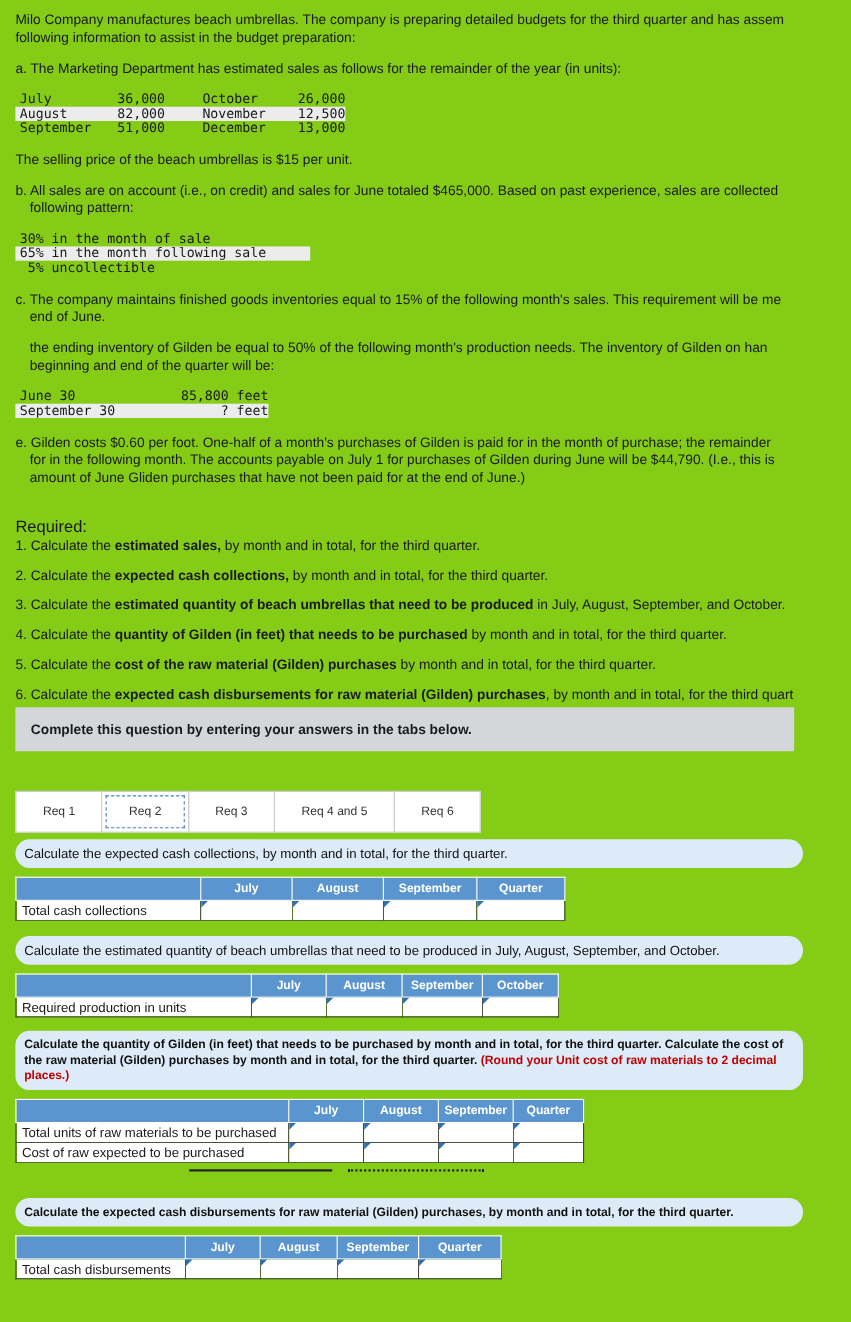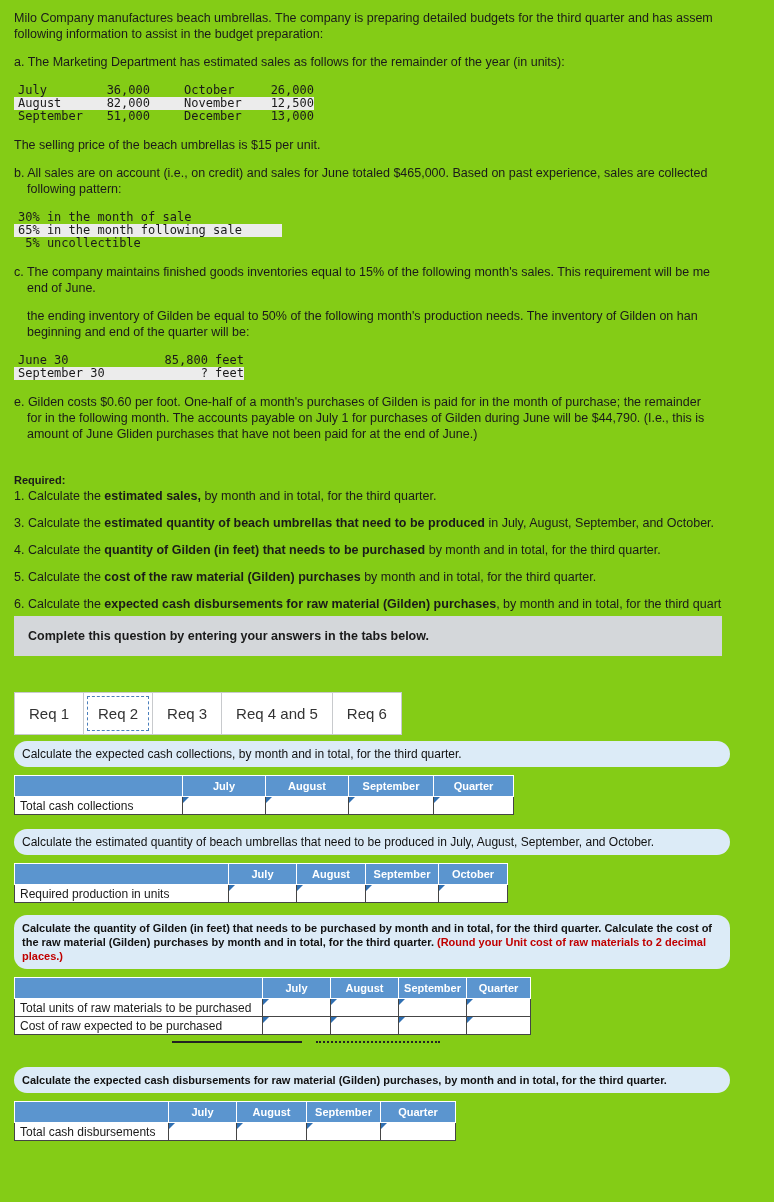--- a/index.html
+++ b/index.html
@@ -14,25 +14,25 @@
   .line{white-space:nowrap;overflow:hidden;}
   .cont{padding-left:13px;}
   .mono{font-family:"DejaVu Sans Mono","Liberation Mono",monospace;font-size:12px;line-height:13px;margin:14px 0;}
   .mono-row{white-space:pre;height:13px;padding:0 4px;}
   .shade{background:var(--shade);}
   .sales-row{display:grid;grid-template-columns:76px 56px 34px 80px 50px;width:300px;}
   .v{text-align:right;}
   .pattern-row{width:268px;}
   .inv-row{display:grid;grid-template-columns:106px 120px;width:230px;}
   .required{margin-top:30px;}
-  .req-head{font-weight:bold;font-size:11px;line-height:16px;}
+  .req-head{font-weight:normal;font-size:15px;line-height:16px;}
   .req-item{font-size:12.5px;line-height:16px;margin-top:11px;white-space:nowrap;overflow:hidden;}
   .banner{margin-top:4px;width:708px;background:var(--banner);font-weight:bold;font-size:12.5px;line-height:16px;padding:12px 14px;}
   .tabs{margin-top:36px;display:flex;align-items:stretch;}
-  .tab{background:#fff;border:1px solid #c8cacd;padding:12px 14px;font-size:15px;color:#333;cursor:pointer;margin-right:-1px;white-space:nowrap;}
+  .tab{background:#fff;border:1px solid #c8cacd;padding:12px 24px;font-size:11px;color:#333;cursor:pointer;margin-right:-1px;white-space:nowrap;}
   .tab.active{outline:1px dashed #4a7ebb;outline-offset:-5px;position:relative;z-index:1;background:#fff;}
   .instr{margin-top:16px;width:716px;background:var(--bar);font-size:12px;line-height:16px;padding:5px 8px;color:#111;border-radius:13px;}
   .instr.small-bold{font-weight:bold;font-size:11px;line-height:14px;padding:6px 8px;}
   .red{color:var(--red);}
   table.ans-table{margin-top:8px;border-collapse:collapse;table-layout:fixed;}
   table.ans-table th{background:var(--hdr);color:#fff;font-size:11px;font-weight:bold;padding:4px 4px;border:1px solid #fff;text-align:center;}
   table.ans-table td{border:1px solid #454545;height:18px;background:#fff;font-size:12px;padding:0 5px;position:relative;}
   td.answer-cell{padding:0;}
   .caret{position:absolute;top:0;left:0;width:0;height:0;border-top:6px solid var(--caret);border-right:6px solid transparent;}
   .label-cell{white-space:nowrap;overflow:hidden;}
@@ -115,20 +115,23 @@
     <div class="line cont">for in the following month. The accounts payable on July 1 for purchases of Gilden during June will be $44,790.  (I.e., this is</div>
     <div class="line cont">amount of June Gliden purchases that have not been paid for at the end of June.)</div>
   </div>
 
   <div class="required">
     <div class="req-head">Required:</div>
     <div class="req-item" style="margin-top:0">
       <span>1. Calculate the </span><b>estimated sales,</b><span> by month and in total, for the third quarter.</span>
     </div>
     <div class="req-item">
+      <span>2. Calculate the </span><b>expected cash collections,</b><span> by month and in total, for the third quarter.</span>
+    </div>
+    <div class="req-item">
       <span>3. Calculate the </span><b>estimated quantity of beach umbrellas that need to be produced</b><span> in July, August, September, and October.</span>
     </div>
     <div class="req-item">
       <span>4. Calculate the </span><b>quantity of Gilden (in feet) that needs to be purchased</b><span> by month and in total, for the third quarter.</span>
     </div>
     <div class="req-item">
       <span>5. Calculate the </span><b>cost of the raw material (Gilden) purchases</b><span> by month and in total, for the third quarter.</span>
     </div>
     <div class="req-item">
       <span>6. Calculate the </span><b>expected cash disbursements for raw material (Gilden) purchases</b><span>, by month and in total, for the third quart</span>

